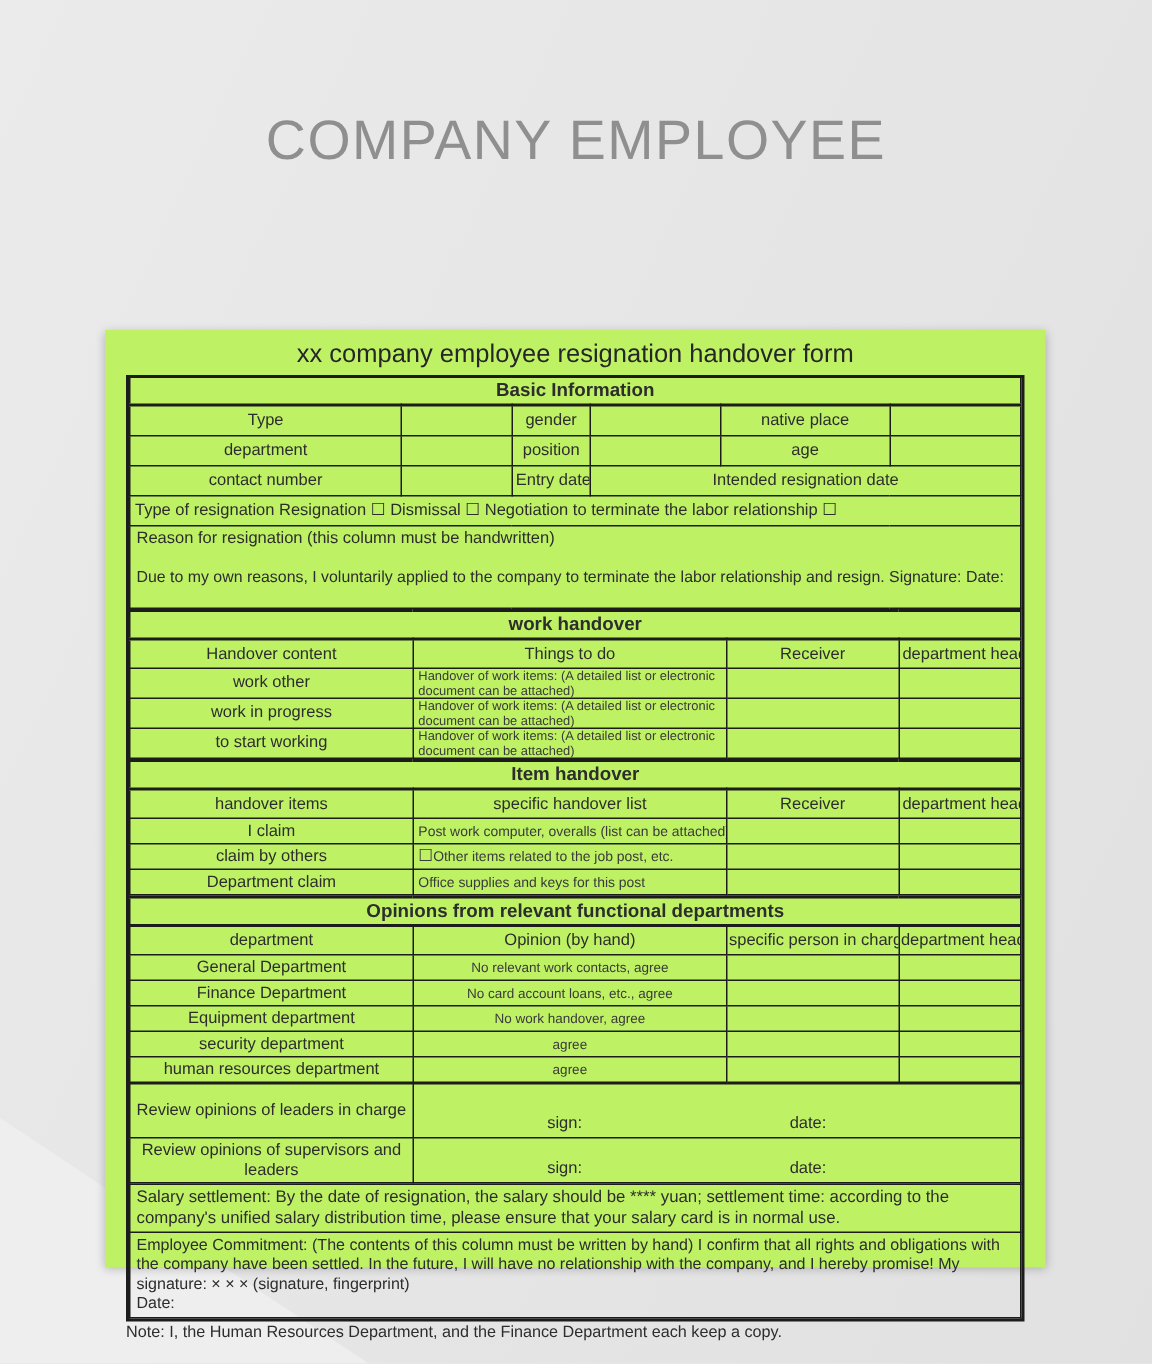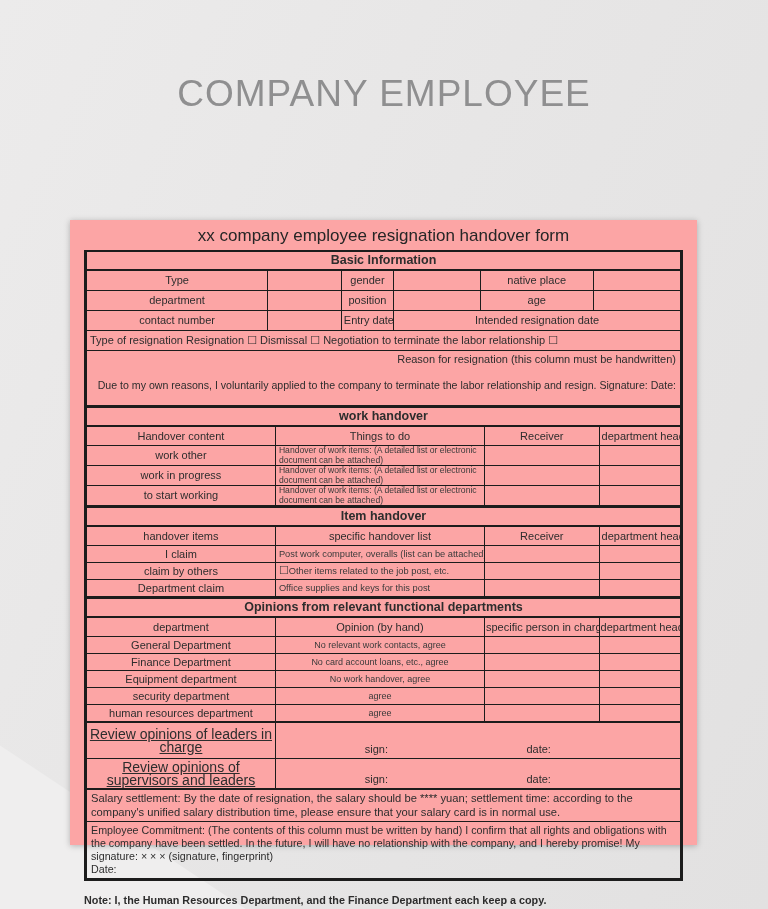--- a/index.html
+++ b/index.html
@@ -12,21 +12,21 @@
     position:absolute;inset:0;background:#efeeee;
     clip-path:polygon(0 82%,32% 100%,0 100%);
   }
   .page-title{
     position:absolute;top:66px;left:0;width:100%;margin:0;
     text-align:center;color:#8f8f90;font-weight:400;
     font-size:37px;line-height:56px;letter-spacing:1px;
   }
   .card{
     position:absolute;left:70px;top:220px;width:627px;height:625px;
-    background:#fca5a5;box-shadow:0 1px 6px rgba(0,0,0,.25);
+    background:#bef264;box-shadow:0 1px 6px rgba(0,0,0,.25);
   }
   .form-title{
     margin:6px 0 4px;text-align:center;
     font-size:17px;color:#262626;font-weight:400;
   }
   .twrap{margin:0 14px;border:2px solid #1c1c1c;}
   table{width:100%;border-collapse:collapse;table-layout:fixed;}
   td{
     border:1px solid #1c1c1c;font-size:11px;color:#2d2d2d;
     text-align:center;padding:0 2px;overflow:hidden;line-height:13px;
@@ -36,39 +36,39 @@
     font-weight:bold;font-size:12.5px;height:17px;
     border-top:2px solid #1c1c1c;border-bottom:2px solid #1c1c1c;
   }
   table:first-child tr.sec td{border-top-width:0;}
   tr.h19 td{height:19px;}
   tr.h18 td{height:18px;}
   tr.h16 td{height:16px;}
   tr.colhead td{height:18px;font-size:11px;white-space:nowrap;}
   td.nowrap{white-space:nowrap;}
   td.leftcell{text-align:left;padding-left:3px;}
-  td.reason{height:50px;vertical-align:top;text-align:right;padding:2px 4px;}
+  td.reason{height:50px;vertical-align:top;text-align:left;padding:2px 4px;}
   .reason-label{font-size:11px;}
   .reason-body{margin-top:13px;font-size:10.6px;}
   td.todo{
     font-size:8.6px;line-height:9.5px;color:#3a3a3a;
     text-align:left;padding:0 1px 0 3px;
   }
   td.list{font-size:9.3px;color:#3a3a3a;text-align:left;padding-left:3px;white-space:nowrap;}
   td.op{font-size:9px;color:#3a3a3a;}
   td.ophead{font-size:10.5px;white-space:nowrap;padding:0 1px;}
   tr.rev1 td{height:35px;}
   tr.rev2 td{height:29px;}
-  td.revlabel{font-size:14px;line-height:13px;text-decoration:underline;}
+  td.revlabel{font-size:11px;line-height:13px;}
   td.signdate{position:relative;}
   .sign-label{position:absolute;left:22%;bottom:2px;font-size:11px;}
   .date-label{position:absolute;left:62%;bottom:2px;font-size:11px;}
   td.longtext{text-align:left;font-size:11.2px;line-height:13.5px;padding:2px 4px;vertical-align:top;}
   td.commit{font-size:10.7px;line-height:13px;}
-  .note{margin:13px 14px 0;font-size:10.8px;color:#2d2d2d;font-weight:bold;}
+  .note{margin:1px 14px 0;font-size:10.8px;color:#2d2d2d;}
   .cb{font-size:11px;}
 </style>
 </head>
 <body>
 
 <div class="bg-wedge"></div>
 
 <h1 class="page-title"><span>COMPANY EMPLOYEE</span><br>
 </h1>
 

